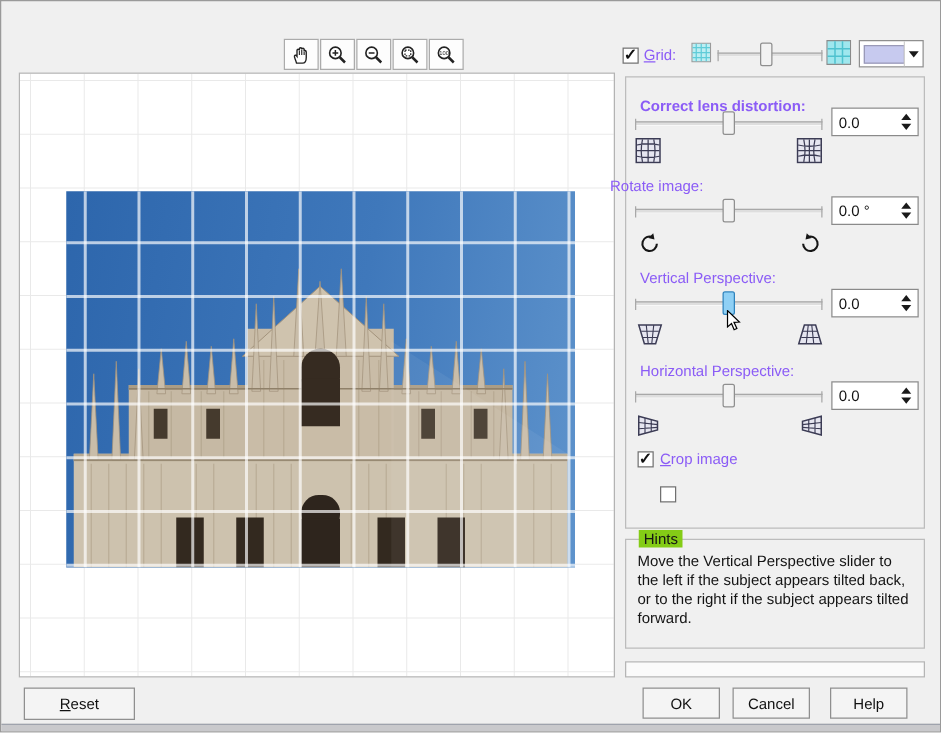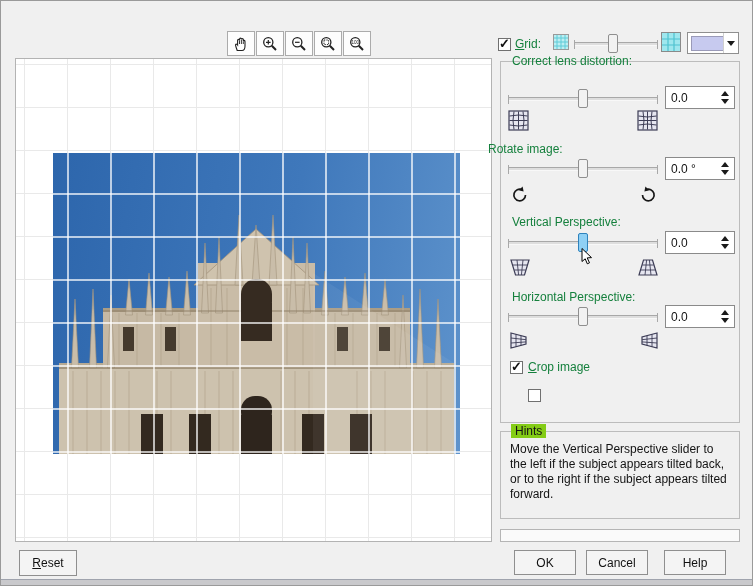--- a/index.html
+++ b/index.html
@@ -34,21 +34,21 @@
     overflow:hidden;
   }
   .photo-grid{
     position:absolute;left:0;top:0;right:0;bottom:0;
     background-image:
       linear-gradient(to right,rgba(255,255,255,.68) 2px,transparent 2px),
       linear-gradient(to bottom,rgba(255,255,255,.68) 2px,transparent 2px);
     background-size:43px 43px;background-position:14px 40px;
   }
   
-  .label{position:absolute;white-space:nowrap;color:#15803d;text-align:right;}
+  .label{position:absolute;white-space:nowrap;color:#8b5cf6;text-align:right;}
   .groupbox{position:absolute;border:1px solid #bcbcbc;background:transparent;box-sizing:border-box;}
   .slider{position:absolute;height:20px;}
   .track{position:absolute;top:8px;left:0;right:0;height:2px;background:#dedede;border-top:1px solid #a8a8a8;border-bottom:1px solid #f8f8f8;}
   .track:before,.track:after{content:"";position:absolute;top:-3px;width:1px;height:9px;background:#a8a8a8;}
   .track:before{left:0;} .track:after{right:0;}
   .thumb{position:absolute;top:0;width:10px;height:19px;background:#f2f2f2;border:1px solid #8f8f8f;border-radius:2px;box-sizing:border-box;}
   .thumb.active{background:#8fd0f5;border-color:#2f83bd;}
   .spin{position:absolute;width:70px;height:23px;background:#fff;border:1px solid #8a8a8a;box-sizing:border-box;}
   .spin-val{position:absolute;left:5px;top:4px;font-size:12px;color:#111;}
   .spin-btns{position:absolute;right:2px;top:0;bottom:0;width:14px;display:flex;flex-direction:column;align-items:center;justify-content:center;gap:3px;}
@@ -206,21 +206,21 @@
   </svg>
   <div class="color-drop">
     <span class="color-swatch" style="background:#c7caef;"></span>
     <span class="drop-arrow-zone">
         <i class="tri-drop"></i>
       </span>
   </div>
 
   <div class="groupbox" style="left:499px;top:60px;width:240px;height:362px;"></div>
 
-  <span class="label" style="left:511px;top:53px;">Correct lens distortion:</span>
+  <span class="label" style="left:511px;top:77px;font-weight:bold;">Correct lens distortion:</span>
   <div class="slider" style="left:507px;top:88px;width:150px;">
     <div class="track"></div>
     <div class="thumb" style="left:70px;"></div>
   </div>
   <div class="spin" style="left:664px;top:85px;">
     <span class="spin-val">0.0</span>
     <span class="spin-btns">
         <i class="tri-up"></i>
         <i class="tri-down"></i>
       </span>
@@ -309,21 +309,21 @@
 
   <span class="cb" style="left:527px;top:388px;"></span>
 
   <div class="hints" style="left:499px;top:430px;width:240px;height:88px;">
     <span class="hints-legend">Hints</span>
     <div class="hints-text">Move the Vertical Perspective slider to the left if the subject appears tilted back, or to the right if the subject appears tilted forward.</div>
   </div>
 
   <div class="progress" style="left:499px;top:528px;width:240px;height:13px;"></div>
 
-  <div class="btn" style="left:18px;top:549px;width:58px;height:26px;">
+  <div class="btn" style="left:18px;top:549px;width:89px;height:26px;">
     <span><span class="u">R</span><span>eset</span></span>
   </div>
   <div class="btn" style="left:513px;top:549px;width:62px;">OK</div>
   <div class="btn" style="left:585px;top:549px;width:62px;">Cancel</div>
   <div class="btn" style="left:663px;top:549px;width:62px;">Help</div>
 
   <div class="bottom-strip"></div>
 </div>
 
 </body></html>

